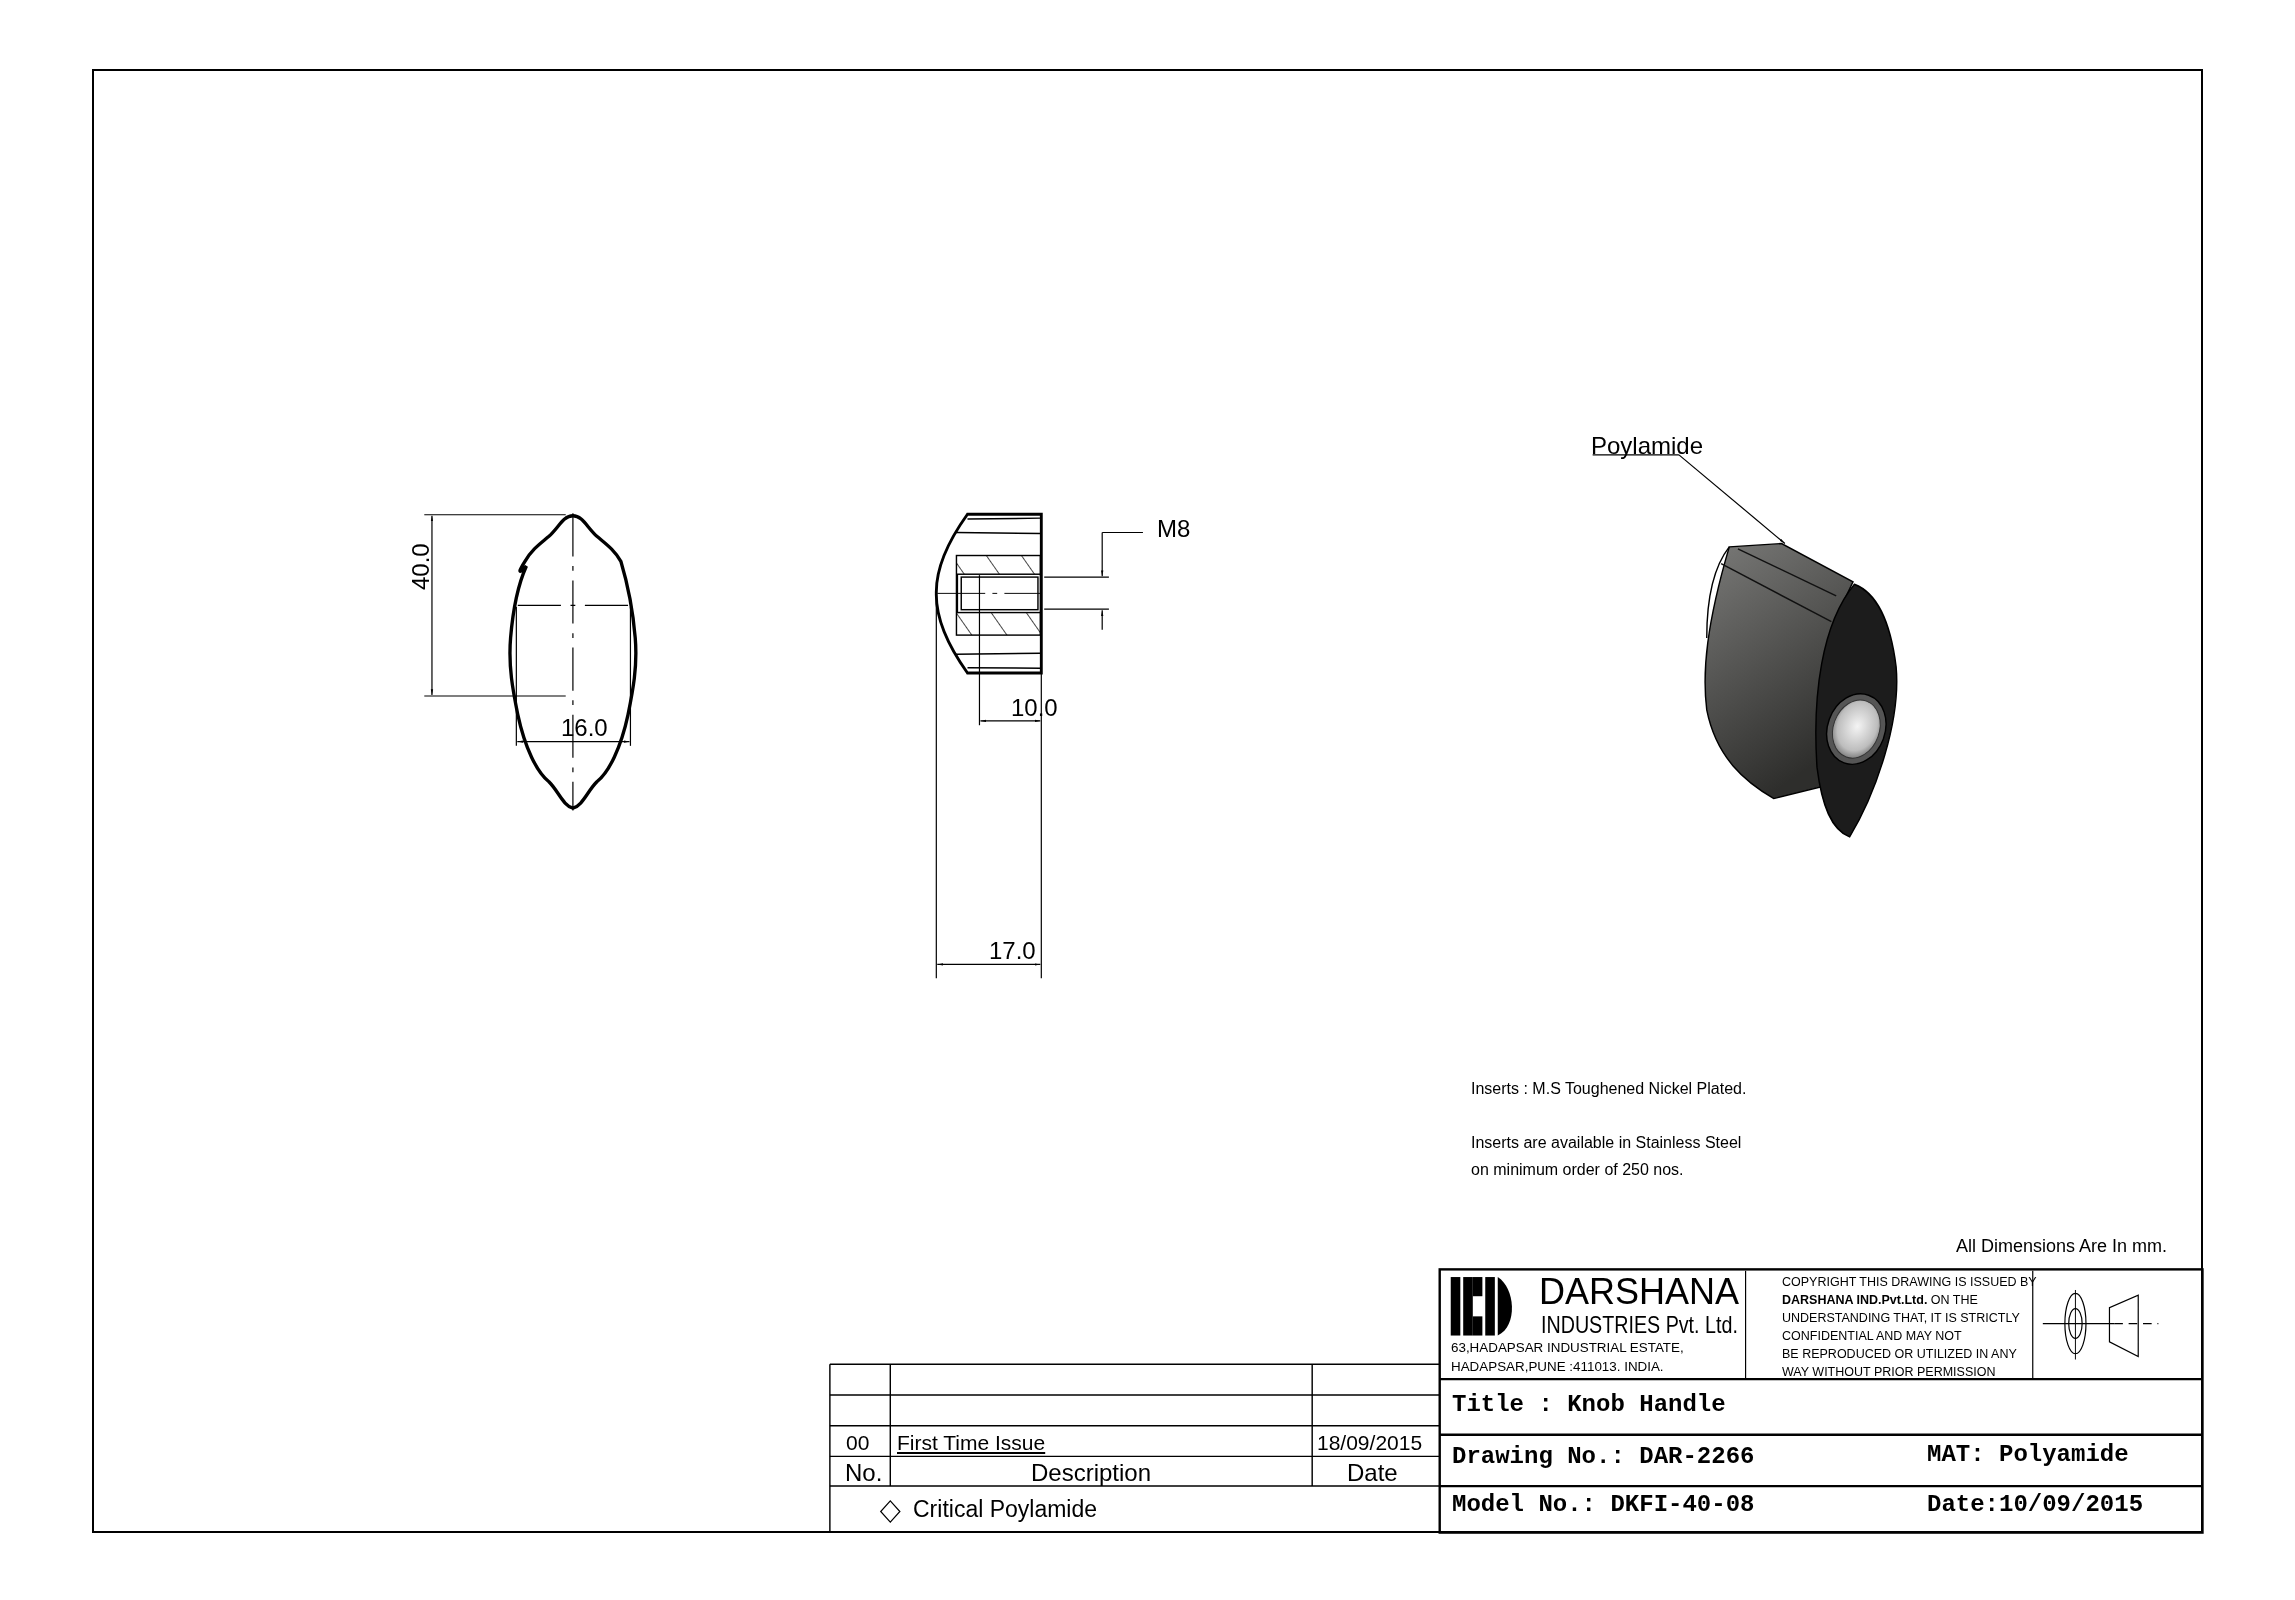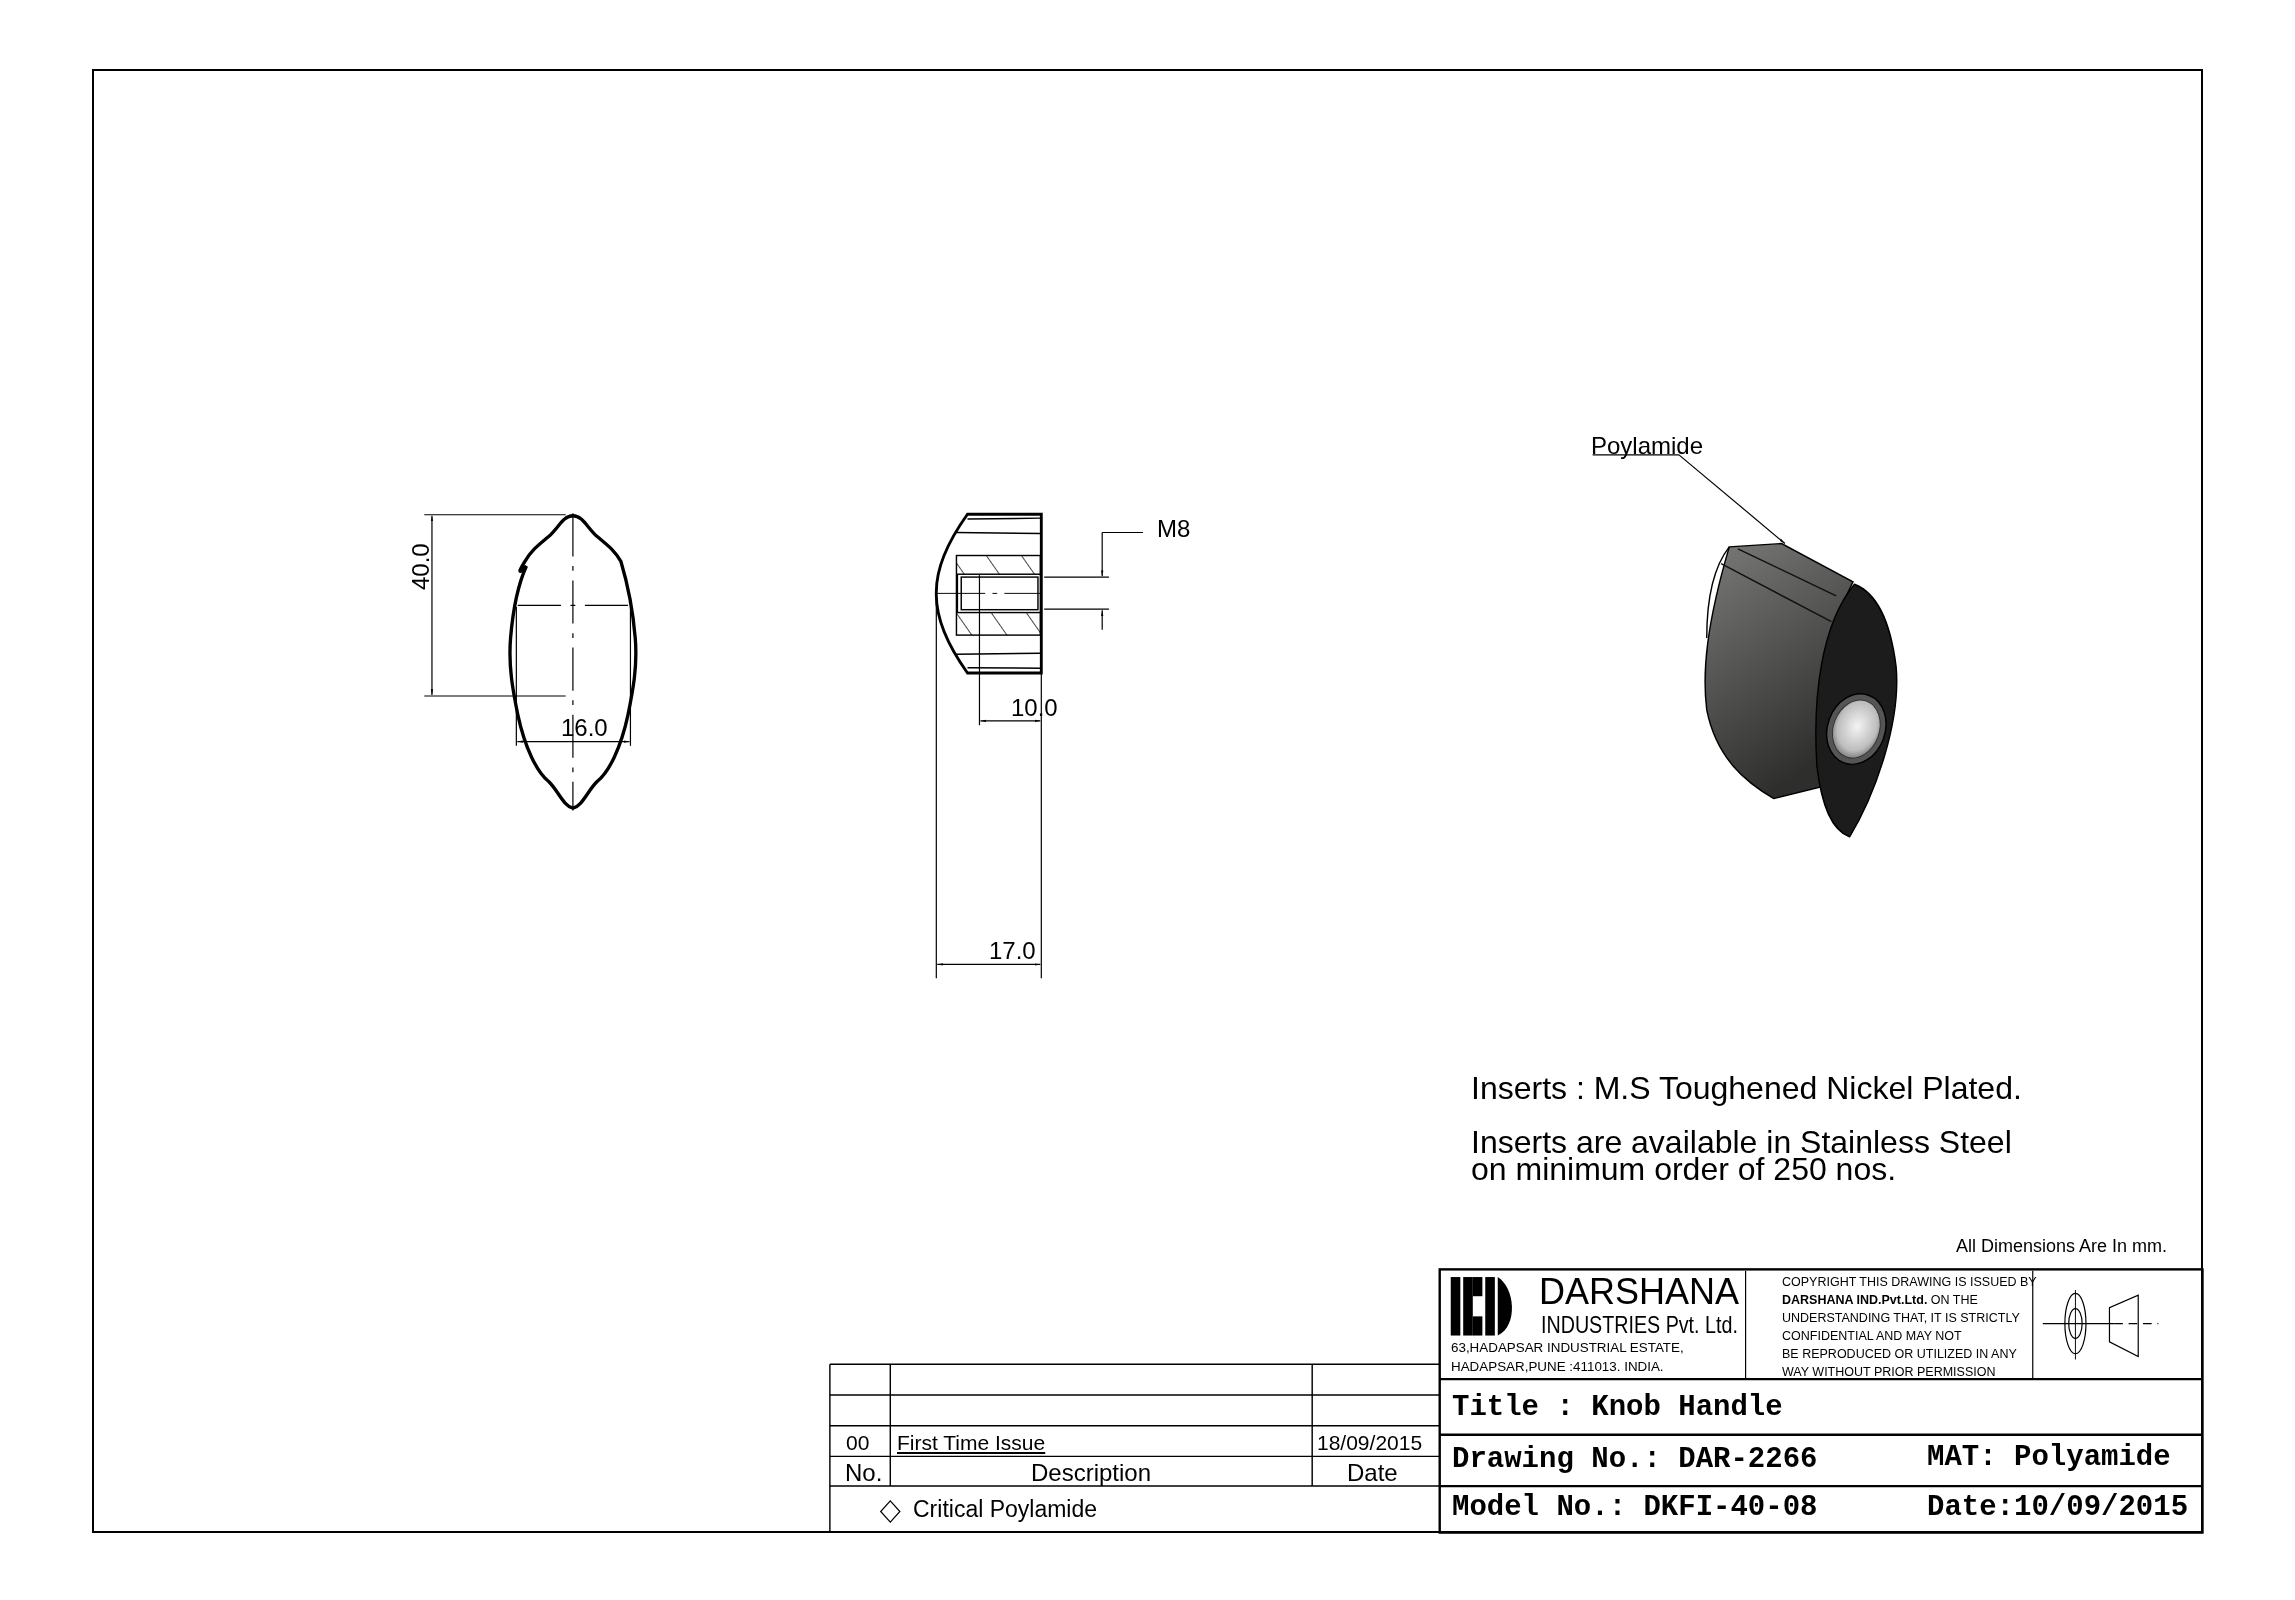--- a/index.html
+++ b/index.html
@@ -1,22 +1,22 @@
 <!DOCTYPE html>
 <html style="font-size:7.7px"><head>
 <meta charset="utf-8">
 <style>
   html,body{margin:0;padding:0;background:#fff;}
   body{width:2295px;height:1601px;position:relative;overflow:hidden;font-family:"Liberation Sans",sans-serif;color:#000;}
   .abs{position:absolute;}
   #frame{position:absolute;left:92px;top:69px;width:2111px;height:1464px;border:2.4px solid #000;box-sizing:border-box;}
   svg.draw{position:absolute;left:0;top:0;}
   .dimtxt{font-family:"Liberation Sans",sans-serif;font-size:24px;}
-  .note{font-size:32px;line-height:29px;white-space:nowrap;}
-  .mono{font-family:"Liberation Mono",monospace;font-weight:bold;font-size:29px;white-space:nowrap;}
+  .note{font-size:16px;line-height:29px;white-space:nowrap;}
+  .mono{font-family:"Liberation Mono",monospace;font-weight:bold;font-size:24px;white-space:nowrap;}
   .small{font-size:12.5px;line-height:18px;white-space:nowrap;}
   .rev{font-size:21px;white-space:nowrap;}
 </style>
 </head>
 <body>
 
 <div id="frame"></div>
 
 <svg class="draw" width="2295" height="1601" viewBox="0 0 4787 3338">
   <defs>

